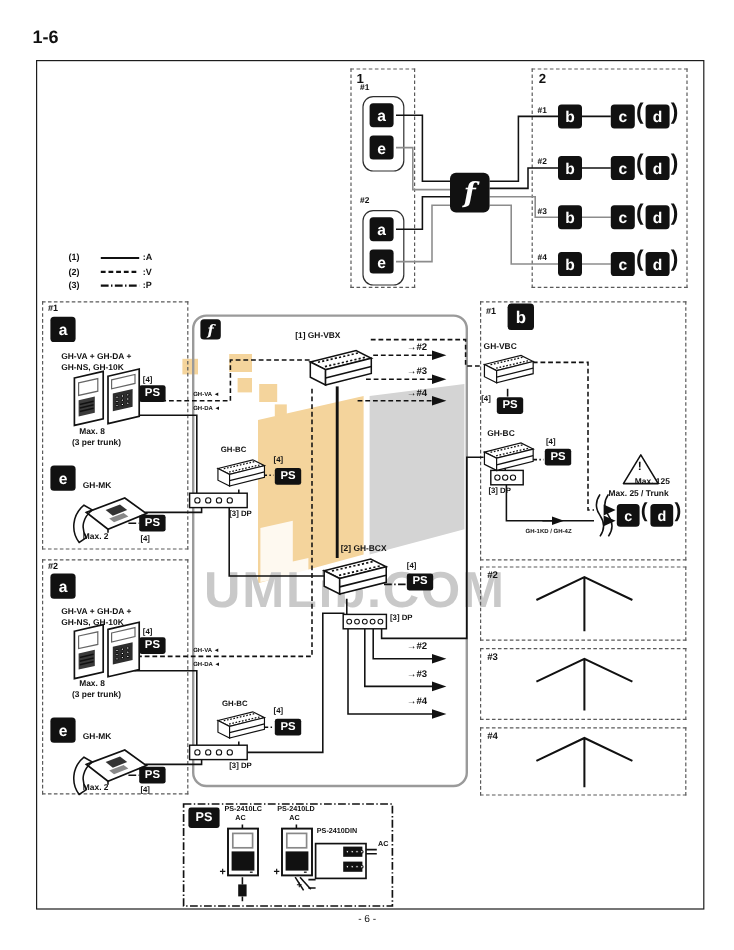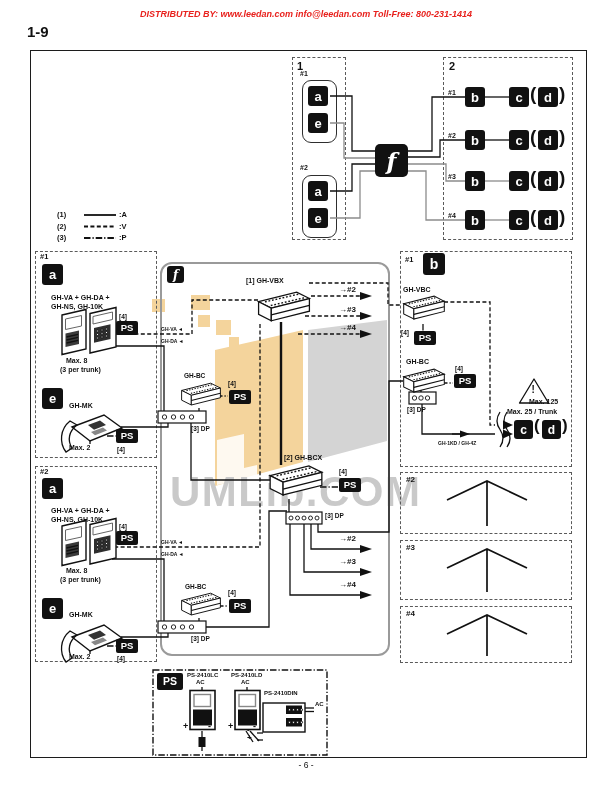--- a/index.html
+++ b/index.html
@@ -40,22 +40,21 @@
     <rect x="191" y="295" width="19" height="15" fill="#F4D49C"></rect>
     <rect x="198" y="315" width="12" height="12" fill="#F4D49C"></rect>
     <rect x="216" y="320" width="15" height="15" fill="#F4D49C"></rect>
     <rect x="229" y="337" width="10" height="10" fill="#F4D49C"></rect>
     <polygon points="215,350 303,330 303,462 215,486" fill="#F4D49C"></polygon>
     <polygon points="217,440 244,434 244,468 257,465 257,477 217,485" fill="#ffffff" opacity="0.85"></polygon>
     <polygon points="308,330 387,320 387,441 308,462" fill="#D4D4D4"></polygon>
   </svg>
   <div class="wmtext">UMLib.COM</div>
 
-  <div class="lbl red ctr" style="top:10px;font-size:9px;">DISTRIBUTED BY:  www.leedan.com   info@leedan.com   Toll-Free: 800-231-1414</div>
-  <div class="lbl" style="left:27px;top:24px;font-size:15px;">1-9</div>
+  <div class="lbl" style="left:27px;top:24px;font-size:15px;">1-6</div>
 
   <div class="box outer" style="left:30px;top:50px;width:555px;height:706px;"></div>
   <div class="box dashed" style="left:292px;top:57px;width:52px;height:181px;"></div>
   <div class="box dashed" style="left:443px;top:57px;width:128px;height:181px;"></div>
   <div class="box grp" style="left:302px;top:80px;width:33px;height:61px;"></div>
   <div class="box grp" style="left:302px;top:175px;width:33px;height:61px;"></div>
   <div class="box dashed" style="left:35px;top:251px;width:120px;height:205px;"></div>
   <div class="box dashed" style="left:35px;top:466px;width:120px;height:194px;"></div>
   <div class="box hubbox" style="left:160px;top:262px;width:226px;height:390px;"></div>
   <div class="box dashed" style="left:400px;top:251px;width:170px;height:214px;"></div>

